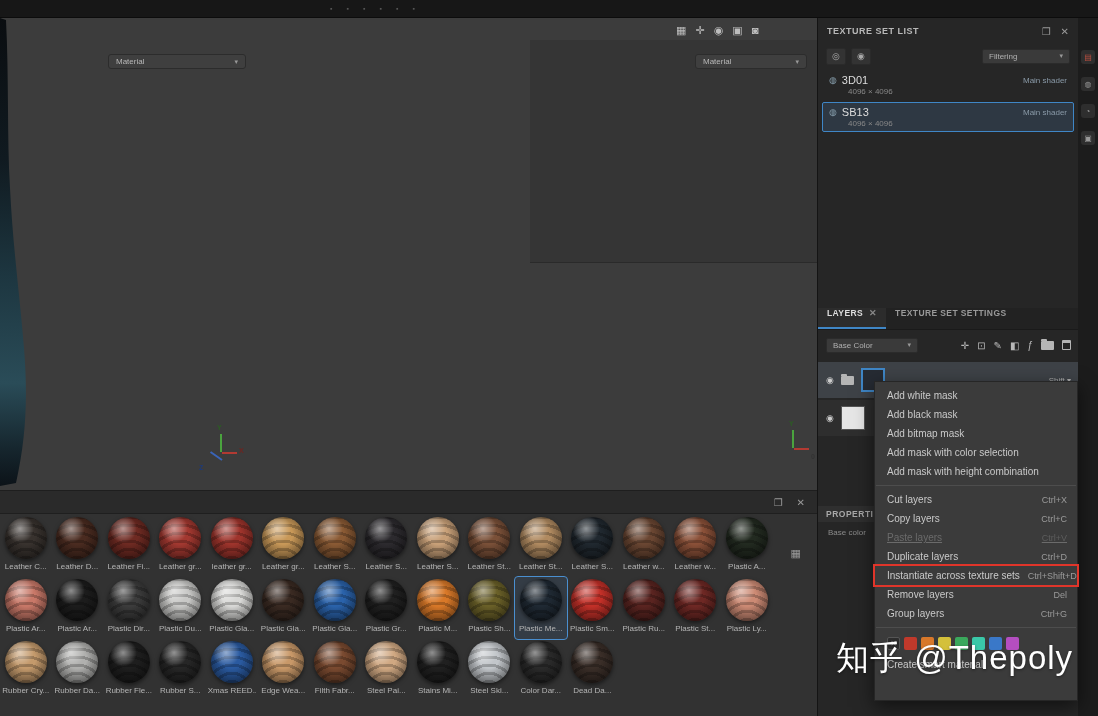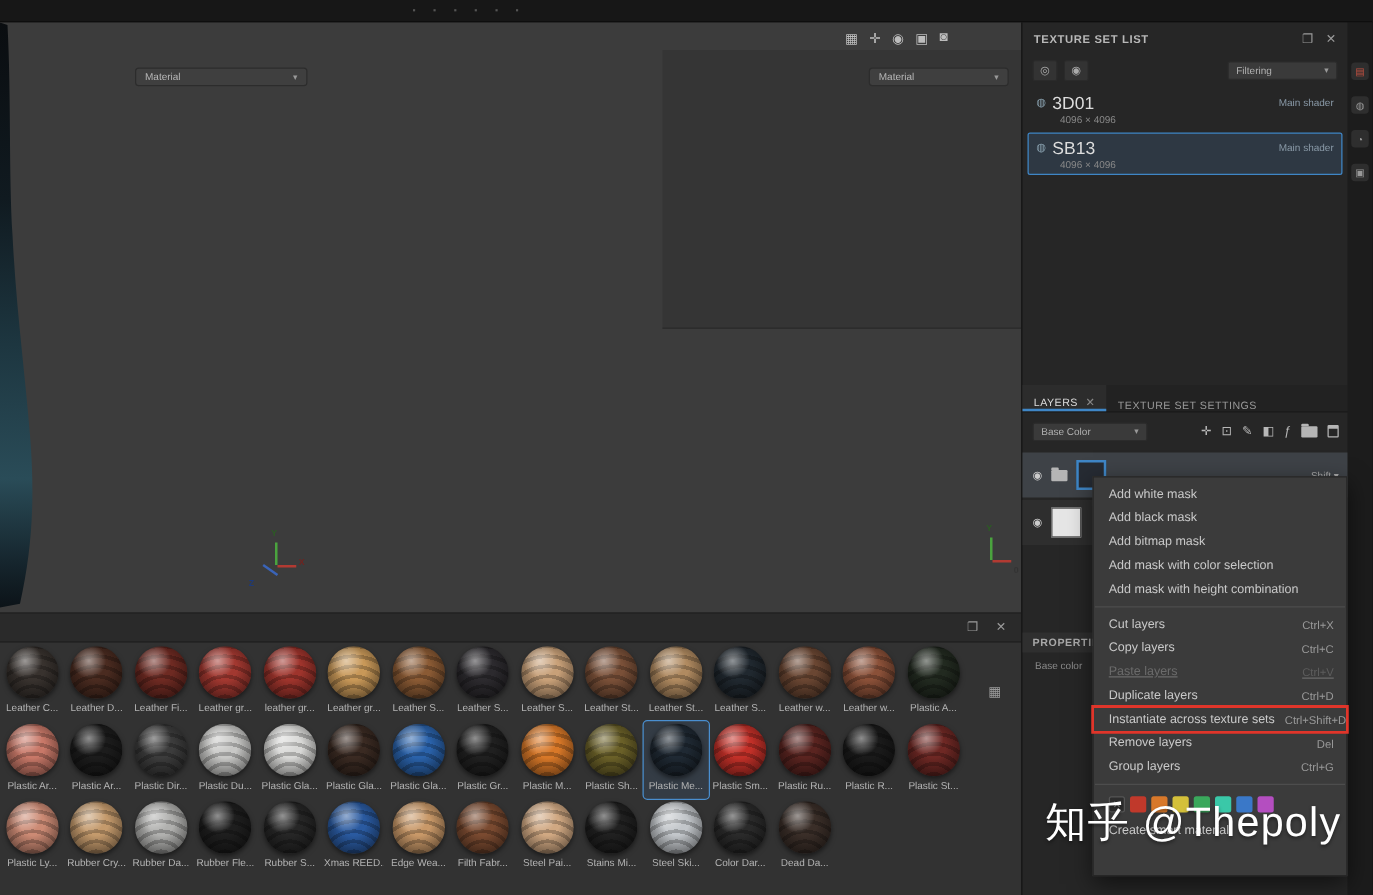--- a/index.html
+++ b/index.html
@@ -57,26 +57,26 @@
   .tsl-filterrow{height:24px;display:flex;align-items:center;padding:0 8px;gap:6px;}
   #tsl-vis{display:flex;gap:5px;}
   #tsl-vis .icon{width:18px;height:15px;background:#333;border:1px solid #2a2a2a;border-radius:2px;display:inline-flex;align-items:center;justify-content:center;font-size:9px;color:#aaa;cursor:pointer;}
   .dd{height:15px;background:#3a3a3a;border:1px solid #2b2b2b;border-radius:2px;display:flex;align-items:center;justify-content:space-between;padding:0 6px;font-size:8px;color:#b0b0b0;cursor:pointer;box-sizing:border-box;}
   .tsl-dd{margin-left:auto;width:88px;}
   #tsl-list{margin-top:2px;}
   .tsl-item{margin:0 4px 2px 4px;padding:3px 6px;border:1px solid transparent;border-radius:2px;cursor:pointer;}
   .tsl-item.selected{border-color:#3f86c6;background:#2e3843;}
   .tsl-line1{display:flex;align-items:center;gap:5px;}
   .tsl-ico{font-size:9px;color:#8aa2b0;}
-  .tsl-name{font-size:14px;color:#ddd;flex:1;}
+  .tsl-name{font-size:11px;color:#ddd;flex:1;}
   .tsl-shader{font-size:8px;color:#8a9aa8;}
   .tsl-sub{font-size:8px;color:#888;margin-left:19px;margin-top:1px;}
 
   .layers-tabs{position:absolute;left:0;top:290px;width:261px;height:22px;background:#222;border-bottom:1px solid #1a1a1a;display:flex;box-sizing:border-box;}
-  .tab{display:flex;align-items:flex-end;gap:6px;padding:0 9px;font-size:8.5px;color:#999;letter-spacing:.4px;cursor:pointer;}
+  .tab{display:flex;align-items:flex-start;gap:6px;padding:0 9px;font-size:8.5px;color:#999;letter-spacing:.4px;cursor:pointer;font-weight:bold;}
   .tab.active{color:#ddd;background:#2c2c2c;border-bottom:2px solid #3f86c6;box-sizing:border-box;}
   .tab .x{font-size:9px;color:#888;}
 
   .layers-toolbar{position:absolute;left:0;top:314px;width:261px;height:26px;display:flex;align-items:center;padding:0 8px;box-sizing:border-box;}
   .ch-dd{width:92px;}
   #layers-icons{margin-left:auto;display:flex;gap:8px;align-items:center;}
   #layers-icons .icon{font-size:10px;color:#b8b8b8;cursor:pointer;display:inline-flex;align-items:center;}
 
   #layer-list{position:absolute;left:0;top:344px;width:261px;}
   .layer-row{height:36px;margin-bottom:2px;background:#2e2e2e;display:flex;align-items:center;gap:7px;padding:0 8px;cursor:pointer;box-sizing:border-box;}
@@ -287,24 +287,20 @@
         </div>
         <div class="shelf-item">
           <div class="ball" style="--c: #c23028;"></div>
           <div class="lbl">Plastic Sm...</div>
         </div>
         <div class="shelf-item">
           <div class="ball" style="--c: #5a2420;"></div>
           <div class="lbl">Plastic Ru...</div>
         </div>
         <div class="shelf-item">
-          <div class="ball" style="--c: #1a1a1a;"></div>
-          <div class="lbl">Plastic R...</div>
-        </div>
-        <div class="shelf-item">
           <div class="ball" style="--c: #6e2824;"></div>
           <div class="lbl">Plastic St...</div>
         </div>
         <div class="shelf-item">
           <div class="ball" style="--c: #cc8a74;"></div>
           <div class="lbl">Plastic Ly...</div>
         </div>
         <div class="shelf-item">
           <div class="ball" style="--c: #c49a6c;"></div>
           <div class="lbl">Rubber Cry...</div>

